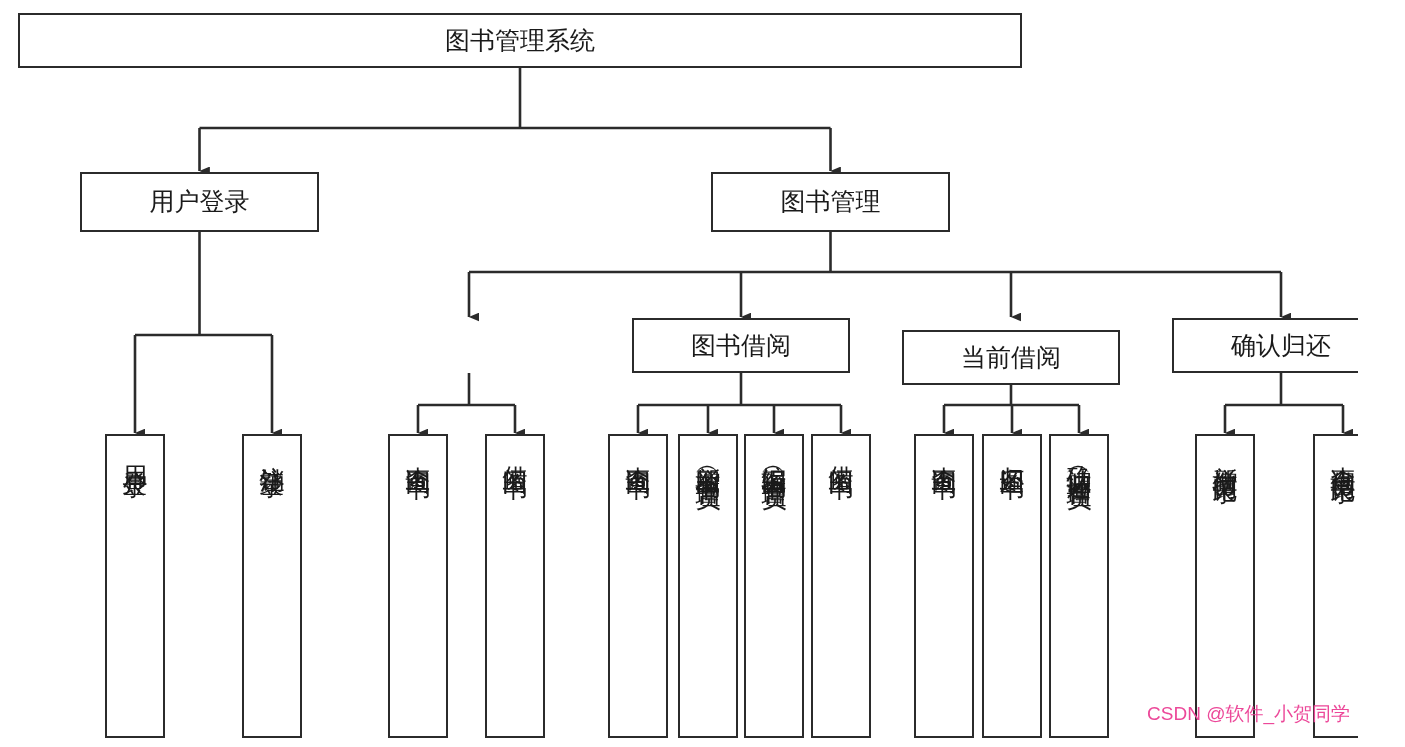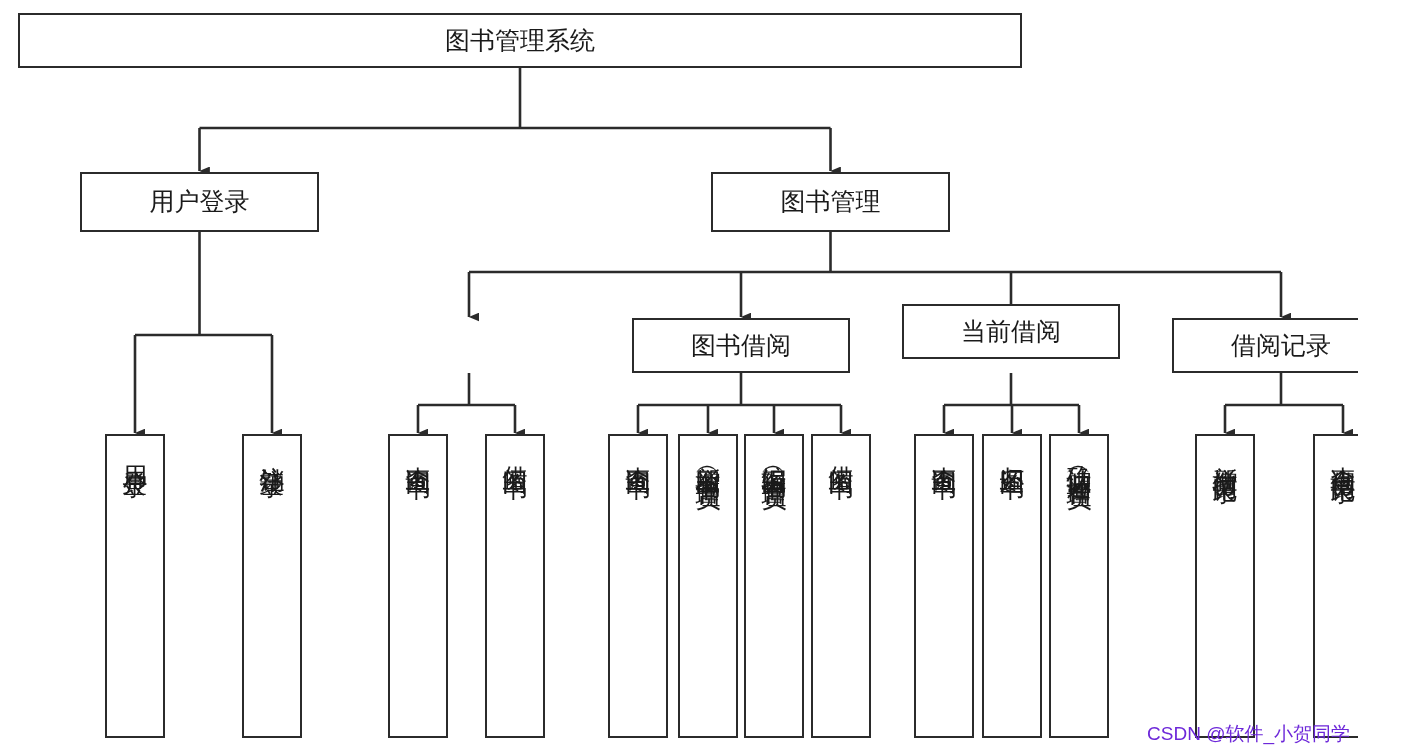--- a/index.html
+++ b/index.html
@@ -55,23 +55,23 @@
   .node.vert .label {
     writing-mode: vertical-rl;
     text-orientation: upright;
     font-size: 25px;
     letter-spacing: 3px;
     line-height: 1;
   }
   #watermark {
     position: absolute;
     right: 8px;
-    bottom: 0;
+    bottom: 20px;
     font-size: 19px;
-    color: #6d28d9;
+    color: #ec4899;
     z-index: 5;
     white-space: nowrap;
     font-family: "Liberation Sans", "DejaVu Sans", sans-serif;
   }
 </style>
 </head>
 <body>
 
 <div id="canvas">
 
@@ -125,25 +125,25 @@
   <div class="node horiz" style="left: 80px; top: 172px; width: 239px; height: 60px;">
     <span class="label">用户登录</span>
   </div>
   <div class="node horiz" style="left: 711px; top: 172px; width: 239px; height: 60px; font-family: Liberation Serif, serif;">
     <span class="label">图书管理</span>
   </div>
 
   <div class="node horiz" style="left: 632px; top: 318px; width: 218px; height: 55px;">
     <span class="label">图书借阅</span>
   </div>
-  <div class="node horiz" style="left: 902px; top: 304px; width: 218px; height: 55px;">
+  <div class="node horiz" style="left: 902px; top: 330px; width: 218px; height: 55px;">
     <span class="label">当前借阅</span>
   </div>
   <div class="node horiz" style="left: 1172px; top: 318px; width: 218px; height: 55px;">
-    <span class="label">借阅记录</span>
+    <span class="label">确认归还</span>
   </div>
 
   <div class="node vert" style="left: 105px; top: 434px; width: 60px; height: 304px;">
     <span class="label">用户登录</span>
   </div>
   <div class="node vert" style="left: 242px; top: 434px; width: 60px; height: 304px;">
     <span class="label">注销登录</span>
   </div>
 
   <div class="node vert" style="left: 388px; top: 434px; width: 60px; height: 304px;">

